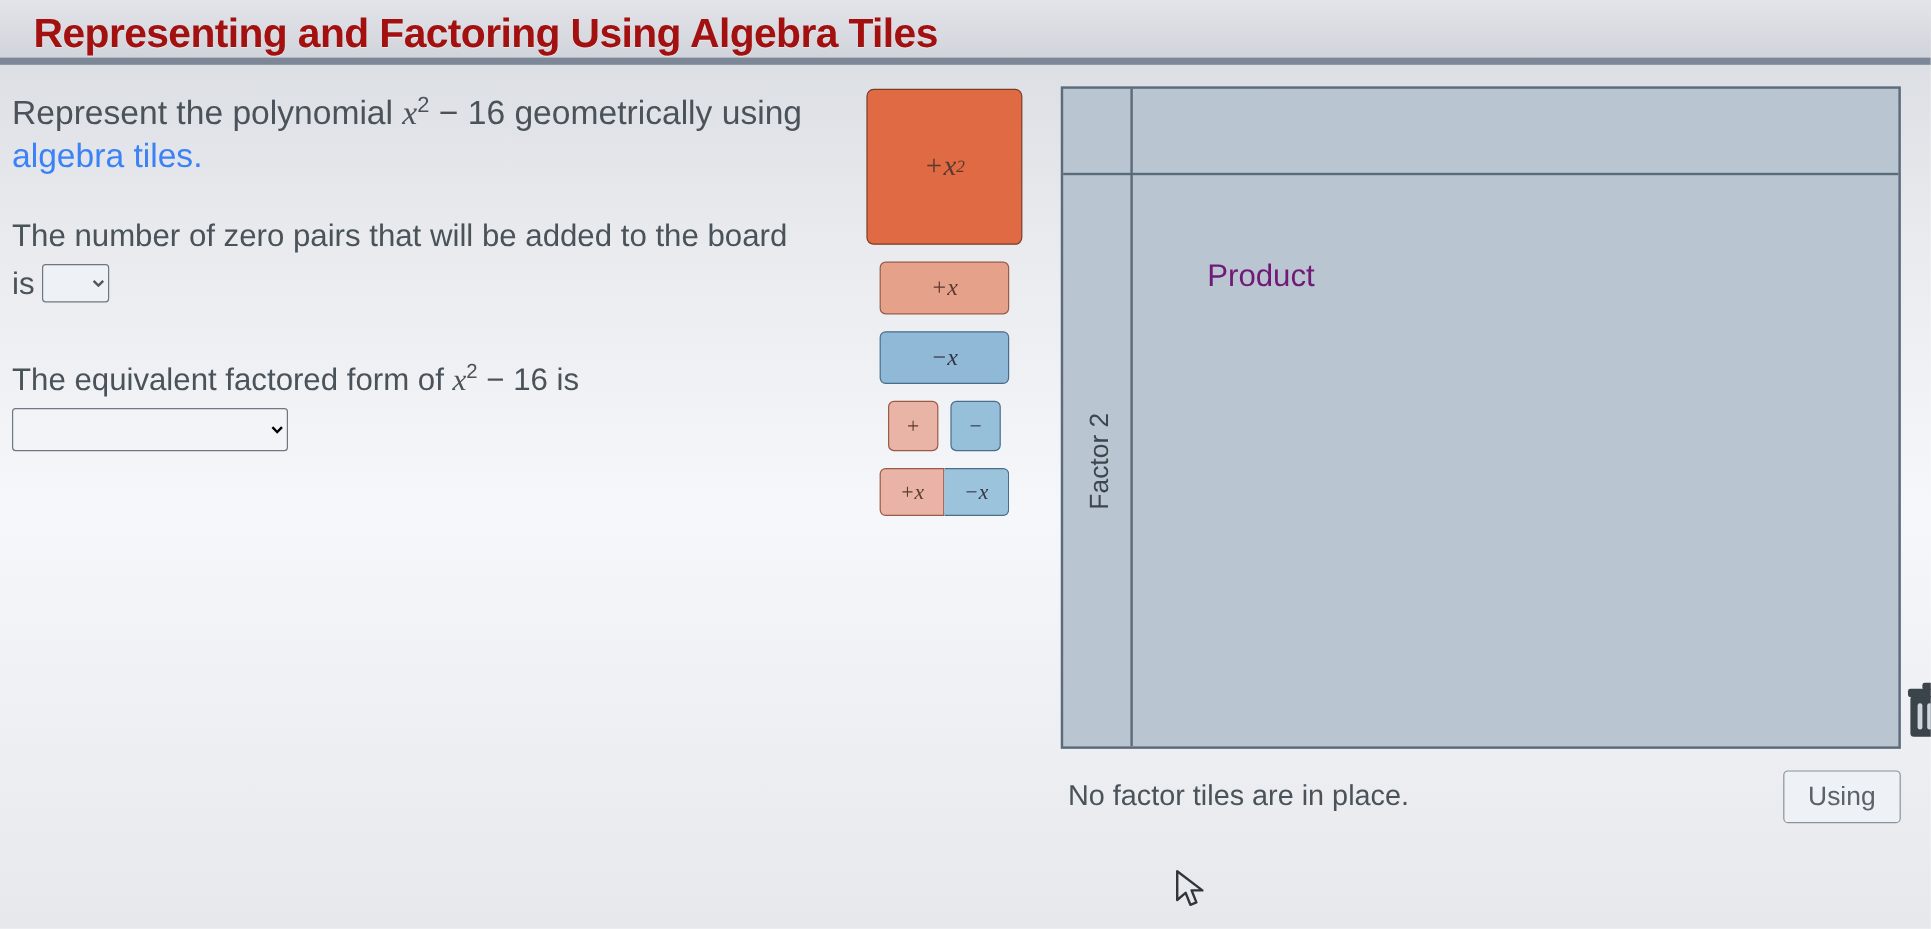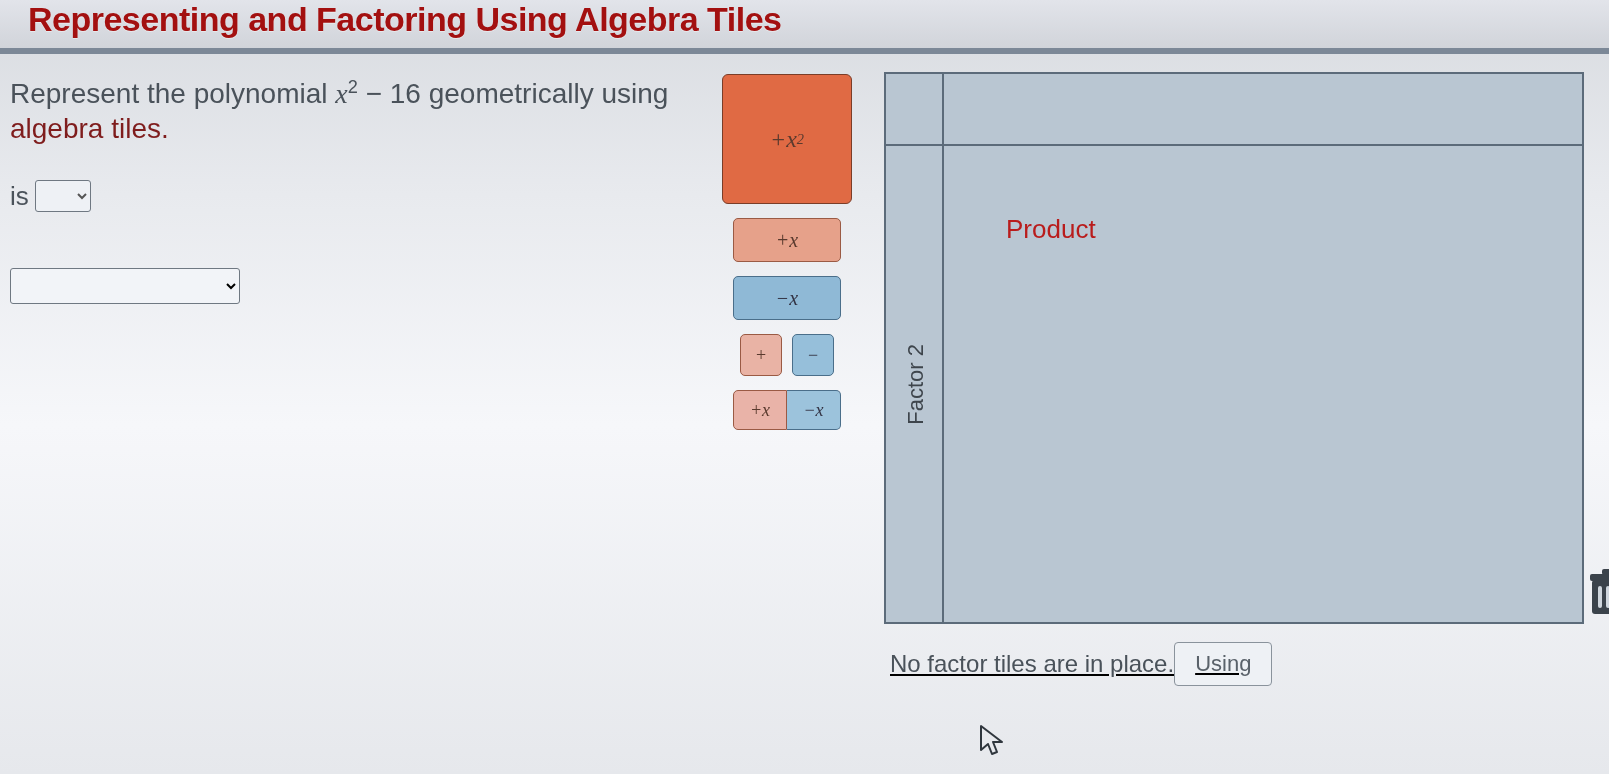--- a/index.html
+++ b/index.html
@@ -3,37 +3,37 @@
 <meta charset="utf-8">
 <style>
   * { box-sizing: border-box; margin: 0; padding: 0; }
   html, body { width: 1609px; height: 774px; font-family: Arial, Helvetica, sans-serif; overflow: hidden; }
   body { background: linear-gradient(180deg, #d8dbe0 0%, #e8eaee 25%, #f6f7fa 55%, #e6e8ec 100%); }
 
   .topbar {
     height: 54px;
     background: linear-gradient(180deg, #e2e4ea 0%, #d1d4da 100%);
     border-bottom: 6px solid #7c8897;
-    display: flex; align-items: flex-start;
+    display: flex; align-items: flex-end;
     padding: 0 28px;
     text-shadow: 0 1px 0 rgba(255,255,255,0.4);
   }
   .topbar .title {
     color: #a31010;
     font-weight: 800;
     font-size: 34px;
     letter-spacing: -0.5px;
     filter: blur(0.5px);
   }
 
   .content { display: flex; padding: 16px 18px 0 10px; gap: 12px; }
 
   .left { width: 680px; padding-top: 6px; color: #3a4148; }
   .left p { font-size: 28px; line-height: 1.25; color: #4a525a; margin-bottom: 34px; }
-  .left p .muted { color: #7f1d1d; }
+  .left p .muted { color: #3b82f6; }
   .math-var { font-style: italic; font-family: "Times New Roman", serif; }
   .sup { font-size: 0.65em; vertical-align: super; }
 
   .inline-row { display: flex; align-items: center; gap: 6px; flex-wrap: wrap; }
   .inline-row .txt { font-size: 26px; color: #4a525a; }
 
   select.small {
     height: 32px; width: 56px; font-size: 16px;
     border: 1px solid #6f7882; background: #eef1f5; color: #555;
     border-radius: 3px;
@@ -60,23 +60,23 @@
     position: relative;
     width: 700px; height: 552px;
     border: 2px solid #5c6b7a;
     background: #b9c6d2;
   }
   .board .hline { position: absolute; left: 0; right: 0; top: 70px; height: 2px; background: #5c6b7a; }
   .board .vline { position: absolute; top: 0; bottom: 0; left: 56px; width: 2px; background: #5c6b7a; }
   .factor1 { position: absolute; top: 18px; left: 58px; right: 0; text-align: center; font-size: 26px; color: #3e454c; }
   .factor2 { position: absolute; left: 16px; top: 72px; bottom: 0; width: 28px; display: flex; align-items: center; justify-content: center; }
   .factor2 span { writing-mode: vertical-rl; transform: rotate(180deg); font-size: 22px; color: #3e454c; }
-  .product { position: absolute; top: 140px; left: 120px; font-size: 26px; color: #b91c1c; }
+  .product { position: absolute; top: 140px; left: 120px; font-size: 26px; color: #701a75; }
 
-  .below-board { display: flex; align-items: center; width: 700px; padding-top: 18px; text-decoration: underline; }
+  .below-board { display: flex; align-items: center; justify-content: space-between; width: 700px; padding-top: 18px; }
   .status { font-size: 24px; color: #4a525a; padding-left: 6px; }
   .reset-btn {
     padding: 8px 20px; font-size: 22px; color: #5a626a;
     background: #eef1f5; border: 1px solid #8a939c; border-radius: 4px; cursor: pointer;
   }
 
   .trash {
     position: absolute; right: -48px; bottom: 4px; width: 44px; height: 52px; cursor: pointer;
   }
   .trash svg { width: 100%; height: 100%; }
@@ -92,25 +92,33 @@
 </div>
 
 <div class="content">
 
   <div class="left">
     <p>
       <span>Represent the polynomial </span><span class="math-var">x</span><span class="sup">2</span><span> − 16 geometrically using</span><br>
       <span class="muted">algebra tiles.</span>
     </p>
 
+    <div class="inline-row" style="margin-bottom:8px;">
+      <span class="txt">The number of zero pairs that will be added to the board</span>
+    </div>
     <div class="inline-row" style="margin-bottom:48px;">
       <span class="txt">is</span>
       <select class="small"></select>
     </div>
 
+    <div class="inline-row">
+      <span class="txt">
+        <span>The equivalent factored form of </span><span class="math-var">x</span><span class="sup">2</span><span> − 16 is</span>
+      </span>
+    </div>
     <select class="wide"></select>
   </div>
 
   <div class="palette">
     <div class="tile big">
       <span>+x</span>
         <span class="sup">2</span>
     </div>
     <div class="tile px">+x</div>
     <div class="tile mx">−x</div>

